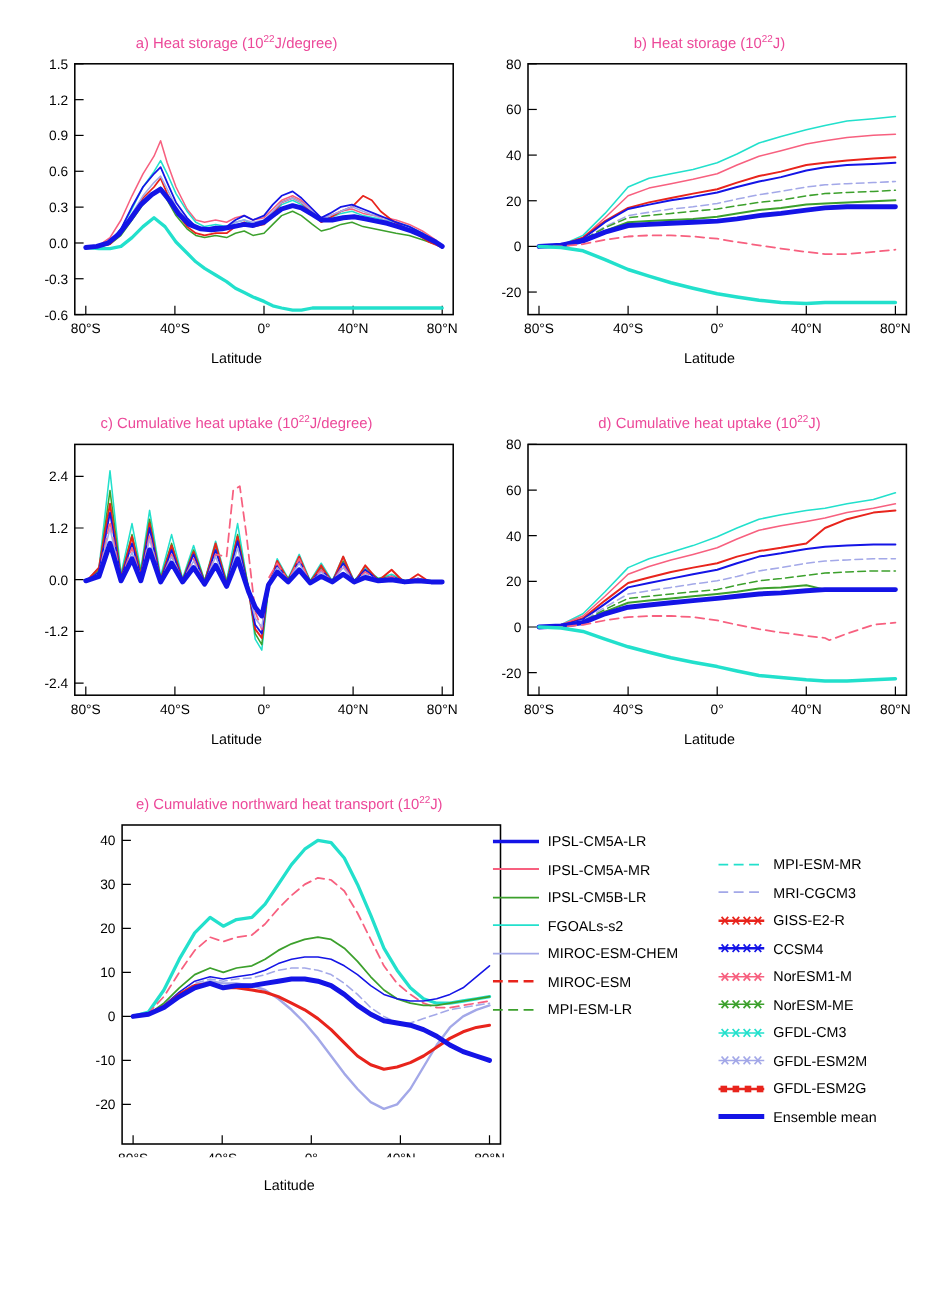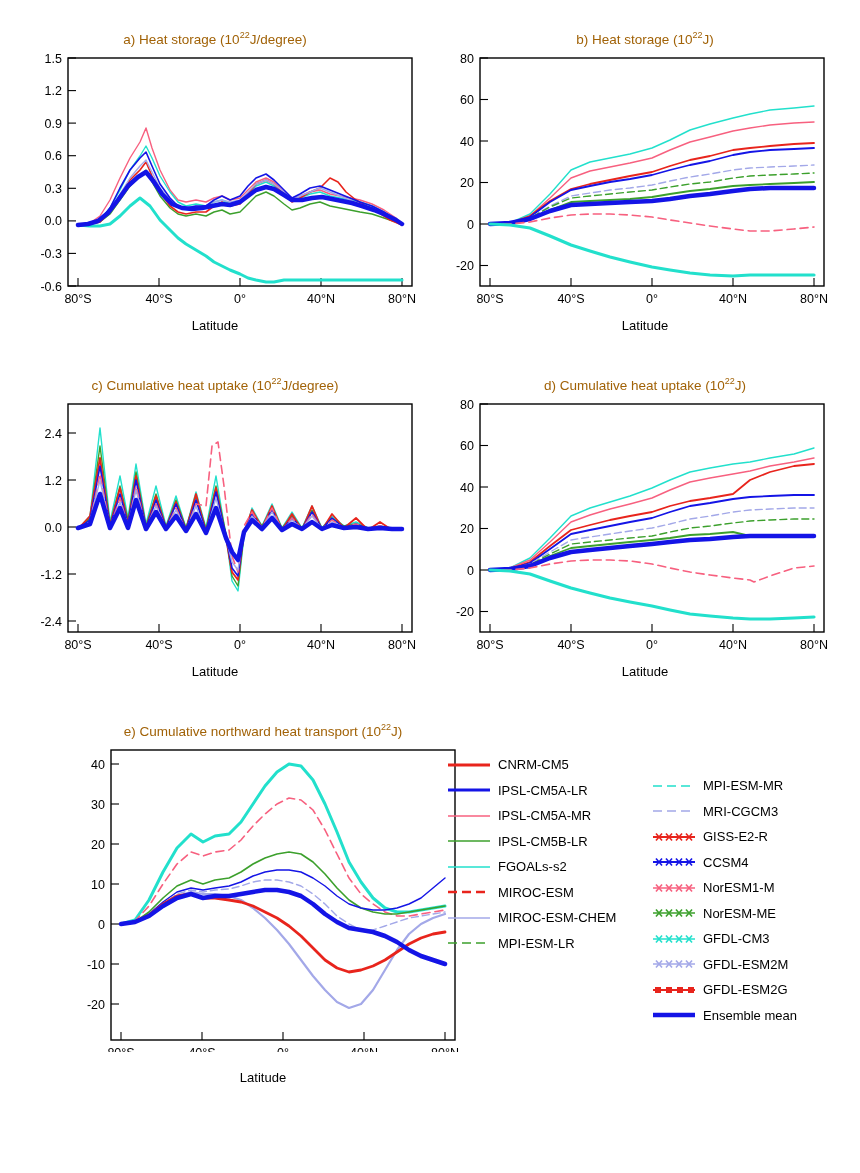--- a/index.html
+++ b/index.html
@@ -1,19 +1,19 @@
 <!DOCTYPE html>
 <html><head>
 <meta charset="utf-8">
 <style>
   html,body{margin:0;padding:0;background:#ffffff;}
   body{width:860px;height:1173px;font-family:"Liberation Sans",sans-serif;color:#000;}
   .page{position:relative;width:860px;height:1173px;overflow:hidden;}
   .panel{position:absolute;}
-  .panel-title{position:absolute;width:100%;text-align:center;font-size:13.5px;color:#a16207;white-space:nowrap;}
+  .panel-title{position:absolute;width:100%;text-align:center;font-size:13.5px;color:#ec4899;white-space:nowrap;}
   .axis-label{position:absolute;width:100%;text-align:center;font-size:13px;}
   svg{display:block;}
   .tick-text{font-family:"Liberation Sans",sans-serif;font-size:12.5px;fill:#000;}
   .legend{position:absolute;font-size:13px;}
   .legend-col{position:absolute;}
   .legend-row{position:relative;height:25.5px;display:flex;align-items:center;}
   .legend-swatch{width:42px;height:14px;flex:0 0 42px;margin-right:8px;}
   .legend-label{white-space:nowrap;font-size:13px;}
   sup{font-size:9px;}
 </style>
@@ -283,28 +283,20 @@
       </g>
     </svg>
     <div class="axis-label" style="top:348px;width:440px;">Latitude</div>
   </div>
 
   <div class="legend" style="left:448px;top:752px;width:412px;height:290px;">
     <div class="legend-col" id="legend-col-1" style="left:0px;top:0px;width:200px;">
         <div class="legend-row">
           <span class="legend-swatch">
             <svg width="42" height="14" viewBox="0 0 42 14">
-              <line x1="0" y1="7" x2="42" y2="7" stroke="#e8241c" stroke-width="3.2"></line>
-            </svg>
-          </span>
-          <span class="legend-label">CNRM-CM5</span>
-        </div>
-        <div class="legend-row">
-          <span class="legend-swatch">
-            <svg width="42" height="14" viewBox="0 0 42 14">
               <line x1="0" y1="7" x2="42" y2="7" stroke="#1414e6" stroke-width="3.2"></line>
             </svg>
           </span>
           <span class="legend-label">IPSL-CM5A-LR</span>
         </div>
         <div class="legend-row">
           <span class="legend-swatch">
             <svg width="42" height="14" viewBox="0 0 42 14">
               <line x1="0" y1="7" x2="42" y2="7" stroke="#f7607f" stroke-width="1.6"></line>
             </svg>
@@ -323,32 +315,32 @@
           <span class="legend-swatch">
             <svg width="42" height="14" viewBox="0 0 42 14">
               <line x1="0" y1="7" x2="42" y2="7" stroke="#22e0cc" stroke-width="1.6"></line>
             </svg>
           </span>
           <span class="legend-label">FGOALs-s2</span>
         </div>
         <div class="legend-row">
           <span class="legend-swatch">
             <svg width="42" height="14" viewBox="0 0 42 14">
+              <line x1="0" y1="7" x2="42" y2="7" stroke="#a3a8e8" stroke-width="1.6"></line>
+            </svg>
+          </span>
+          <span class="legend-label">MIROC-ESM-CHEM</span>
+        </div>
+        <div class="legend-row">
+          <span class="legend-swatch">
+            <svg width="42" height="14" viewBox="0 0 42 14">
               <line x1="0" y1="7" x2="42" y2="7" stroke="#e8241c" stroke-width="2.4" stroke-dasharray="9,5"></line>
             </svg>
           </span>
           <span class="legend-label">MIROC-ESM</span>
-        </div>
-        <div class="legend-row">
-          <span class="legend-swatch">
-            <svg width="42" height="14" viewBox="0 0 42 14">
-              <line x1="0" y1="7" x2="42" y2="7" stroke="#a3a8e8" stroke-width="1.6"></line>
-            </svg>
-          </span>
-          <span class="legend-label">MIROC-ESM-CHEM</span>
         </div>
         <div class="legend-row">
           <span class="legend-swatch">
             <svg width="42" height="14" viewBox="0 0 42 14">
               <line x1="0" y1="7" x2="42" y2="7" stroke="#3ca02c" stroke-width="1.6" stroke-dasharray="9,5"></line>
             </svg>
           </span>
           <span class="legend-label">MPI-ESM-LR</span>
         </div>
       </div>

